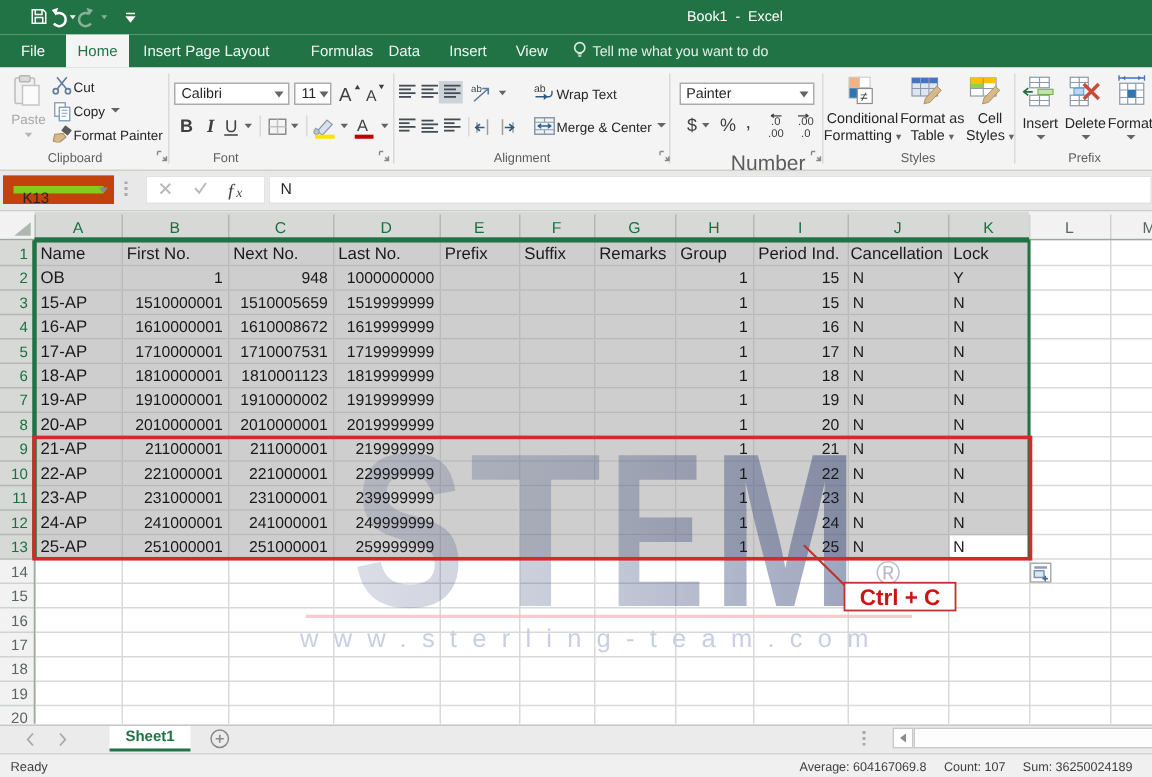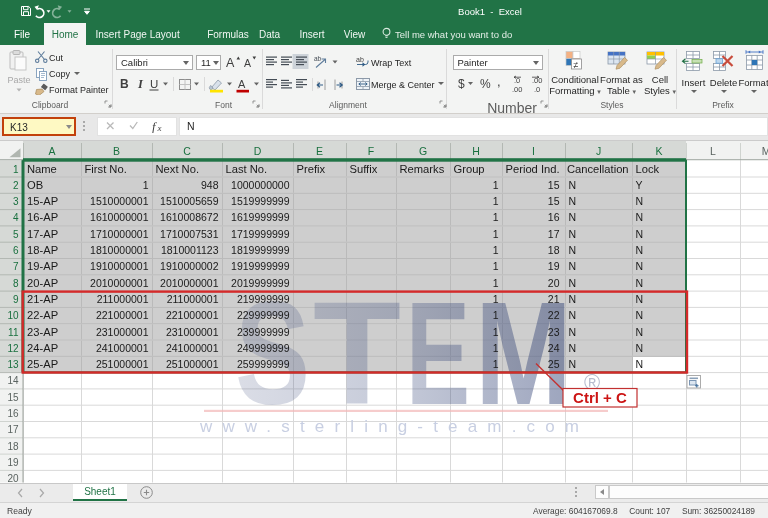--- a/index.html
+++ b/index.html
@@ -39,21 +39,21 @@
 <path d="M4.1 8.8 h2.8 M4.5 10.4 h2" stroke="#d7e9de" stroke-width="1"></path>
   </svg>
 <div style="position:absolute;left:395px;top:29px;width:200px;height:13px;font-size:9.5px;color:#e4efe8">Tell me what you want to do</div>
 <div style="position:absolute;left:0;top:45px;width:768px;height:68px;background:#f3f4f3;border-bottom:1px solid #d2cfcb;box-sizing:content-box"></div>
 <div style="position:absolute;left:112px;top:49px;width:1px;height:60px;background:#dadada"></div>
 <div style="position:absolute;left:262px;top:49px;width:1px;height:60px;background:#dadada"></div>
 <div style="position:absolute;left:446px;top:49px;width:1px;height:60px;background:#dadada"></div>
 <div style="position:absolute;left:548px;top:49px;width:1px;height:60px;background:#dadada"></div>
 <div style="position:absolute;left:676px;top:49px;width:1px;height:60px;background:#dadada"></div>
 <div style="position:absolute;left:5px;top:100px;width:90px;height:10px;text-align:center;font-size:8.5px;color:#5c5c5c">Clipboard</div>
-<div style="position:absolute;left:142px;top:100px;width:90px;height:10px;text-align:right;font-size:8.5px;color:#5c5c5c">Font</div>
+<div style="position:absolute;left:142px;top:100px;width:90px;height:10px;text-align:left;font-size:8.5px;color:#5c5c5c">Font</div>
 <div style="position:absolute;left:303px;top:100px;width:90px;height:10px;text-align:center;font-size:8.5px;color:#5c5c5c">Alignment</div>
 <div style="position:absolute;left:447px;top:100px;width:90px;height:10px;text-align:right;font-size:14px;color:#5c5c5c">Number</div>
 <div style="position:absolute;left:567px;top:100px;width:90px;height:10px;text-align:center;font-size:8.5px;color:#5c5c5c">Styles</div>
 <div style="position:absolute;left:678px;top:100px;width:90px;height:10px;text-align:center;font-size:8.5px;color:#5c5c5c">Prefix</div>
 <svg width="8" height="8" viewBox="0 0 8 8" style="position:absolute;left:104px;top:100px">
 <path d="M1 1 h2.5 M1 1 v2.5 M7 4.2 v2.8 h-2.8 M4.8 4.8 l2 2 M6.8 6.8 v-1.8 M6.8 6.8 h-1.8" stroke="#868686" stroke-width="0.9" fill="none"></path>
   </svg>
 <svg width="8" height="8" viewBox="0 0 8 8" style="position:absolute;left:252px;top:100px">
 <path d="M1 1 h2.5 M1 1 v2.5 M7 4.2 v2.8 h-2.8 M4.8 4.8 l2 2 M6.8 6.8 v-1.8 M6.8 6.8 h-1.8" stroke="#868686" stroke-width="0.9" fill="none"></path>
   </svg>
@@ -232,21 +232,21 @@
 <rect x="11.8" y="11" width="5.4" height="5" fill="#2e75b6" stroke="none"></rect>
 </g>
 </svg>
 <div style="position:absolute;left:668.5px;top:76.5px;width:50px;text-align:center;font-size:9.5px;color:#262626">Insert</div>
 <div style="position:absolute;left:690.5px;top:89.5px;width:0;height:0;border-left:3px solid transparent;border-right:3px solid transparent;border-top:3.5px solid #646464"></div>
 <div style="position:absolute;left:698.5px;top:76.5px;width:50px;text-align:center;font-size:9.5px;color:#262626">Delete</div>
 <div style="position:absolute;left:720.5px;top:89.5px;width:0;height:0;border-left:3px solid transparent;border-right:3px solid transparent;border-top:3.5px solid #646464"></div>
 <div style="position:absolute;left:728.5px;top:76.5px;width:50px;text-align:center;font-size:9.5px;color:#262626">Format</div>
 <div style="position:absolute;left:750.5px;top:89.5px;width:0;height:0;border-left:3px solid transparent;border-right:3px solid transparent;border-top:3.5px solid #646464"></div>
 <div style="position:absolute;left:0;top:114px;width:768px;height:26px;background:#e8e8e8;border-bottom:1px solid #cbcbcb"></div>
-<div style="position:absolute;left:2px;top:117px;width:74px;height:19px;background:#fef9c3;border:2px solid #c2410c;box-sizing:border-box;font-size:10px;color:#262626;padding-left:6px;line-height:17px">K13</div>
+<div style="position:absolute;left:2px;top:117px;width:74px;height:19px;background:#84cc16;border:7px solid #c2410c;box-sizing:border-box;font-size:10px;color:#262626;padding-left:6px;line-height:17px">K13</div>
 <div style="position:absolute;left:66px;top:125px;width:0;height:0;border-left:3.5px solid transparent;border-right:3.5px solid transparent;border-top:4px solid #8a8a8a"></div>
 <div style="position:absolute;left:83px;top:121px;width:2px;height:11px;background:repeating-linear-gradient(#a9a9a9 0 2px,transparent 2px 4px)"></div>
 <div style="position:absolute;left:97px;top:117px;width:80px;height:19px;background:#fff;border:1px solid #e2e2e2;box-sizing:border-box"></div>
 <svg width="70" height="13" viewBox="0 0 70 13" style="position:absolute;left:105px;top:120px">
 <path d="M2 2.5 l6.5 6.5 M8.5 2.5 l-6.5 6.5" stroke="#b9b9b9" stroke-width="1.3"></path>
 <path d="M25 5.5 l2.8 3 l4.5 -6.5" stroke="#b9b9b9" stroke-width="1.3" fill="none"></path>
 <text x="47" y="11" font-family="Liberation Serif" font-size="12.5" font-style="italic" fill="#3f3f3f">f</text>
 <text x="52.5" y="11" font-family="Liberation Serif" font-size="9" font-style="italic" fill="#3f3f3f">x</text>
 </svg>
 <div style="position:absolute;left:179px;top:117px;width:589px;height:19px;background:#fff;border:1px solid #e2e2e2;box-sizing:border-box;font-size:10.5px;color:#262626;padding-left:7px;line-height:17px">N</div>
@@ -515,21 +515,21 @@
       <rect x="687" y="234.5" width="13.5" height="12.5" fill="#ffffff" stroke="#ababab" stroke-width="1"></rect>
       <path d="M 689.5 237.3 h 8.5" stroke="#8aa0b8" stroke-width="1.6"></path>
       <rect x="689.5" y="239.5" width="6.5" height="4.5" fill="#dce6f1" stroke="#7b96b4" stroke-width="1"></rect>
       <path d="M 695 244.7 h 3.6 M 696.8 242.9 v 3.6" stroke="#3d6b99" stroke-width="1.1"></path>
     </svg></div>
 <div style="position:absolute;left:0;top:482.5px;width:768px;height:19.5px;background:#ebebeb;border-top:1px solid #c8c8c8;box-sizing:border-box"></div>
 <svg width="40" height="10" viewBox="0 0 40 10" style="position:absolute;left:16px;top:488px">
 <path d="M6 1 L2.5 5 L6 9" stroke="#a8a8a8" fill="none" stroke-width="1.2"></path>
 <path d="M24 1 L27.5 5 L24 9" stroke="#a8a8a8" fill="none" stroke-width="1.2"></path>
   </svg>
-<div style="position:absolute;left:73px;top:483.5px;width:54px;height:17px;background:#ffffff;border-bottom:2px solid #217346;box-sizing:border-box;text-align:center;font-size:10px;font-weight:normal;color:#217346;line-height:15px">Sheet1</div>
+<div style="position:absolute;left:73px;top:483.5px;width:54px;height:17px;background:#ffffff;border-bottom:2px solid #217346;box-sizing:border-box;text-align:center;font-size:10px;font-weight:bold;color:#217346;line-height:15px">Sheet1</div>
 <svg width="15" height="15" viewBox="0 0 15 15" style="position:absolute;left:139px;top:485px">
 <circle cx="7.5" cy="7.5" r="5.8" fill="none" stroke="#8a8a8a" stroke-width="1"></circle>
 <path d="M7.5 4.8 v5.4 M4.8 7.5 h5.4" stroke="#8a8a8a" stroke-width="1.1"></path>
   </svg>
 <div style="position:absolute;left:575px;top:487px;width:2px;height:10px;background:repeating-linear-gradient(#a9a9a9 0 2px,transparent 2px 4px)"></div>
 <div style="position:absolute;left:595px;top:484.5px;width:14px;height:14.5px;background:#fdfdfd;border:1px solid #c9c9c9;box-sizing:border-box"></div>
 <div style="position:absolute;left:599.5px;top:488.5px;width:0;height:0;border-top:3.5px solid transparent;border-bottom:3.5px solid transparent;border-right:4.5px solid #8a8a8a"></div>
 <div style="position:absolute;left:609px;top:484.5px;width:159px;height:14.5px;background:#fdfdfd;border:1px solid #c9c9c9;border-right:none;box-sizing:border-box"></div>
 <div style="position:absolute;left:0;top:502px;width:768px;height:16px;background:#f0f0f0;border-top:1px solid #d4d4d4;box-sizing:border-box"></div>
 <div style="position:absolute;left:7px;top:505.5px;font-size:8.6px;color:#3f3f3f">Ready</div>

